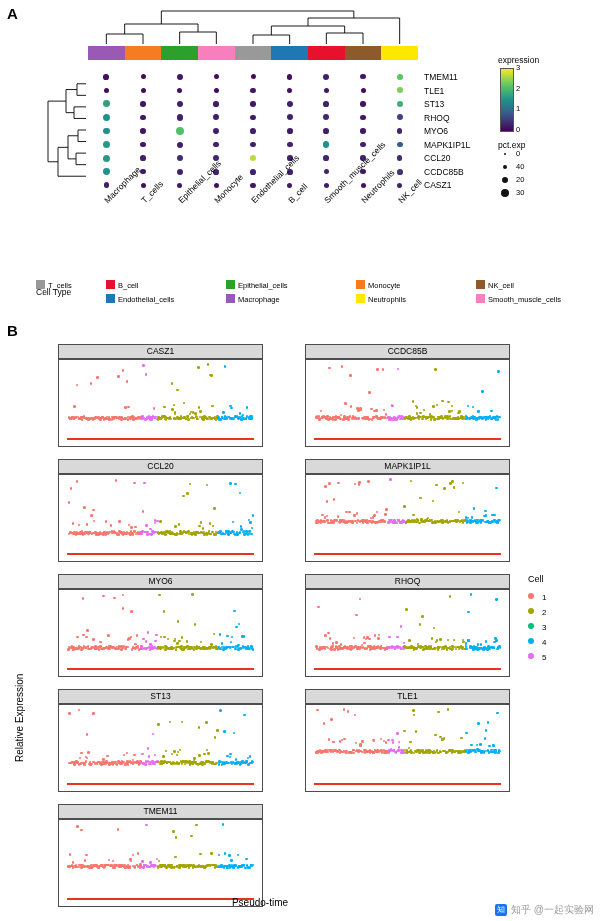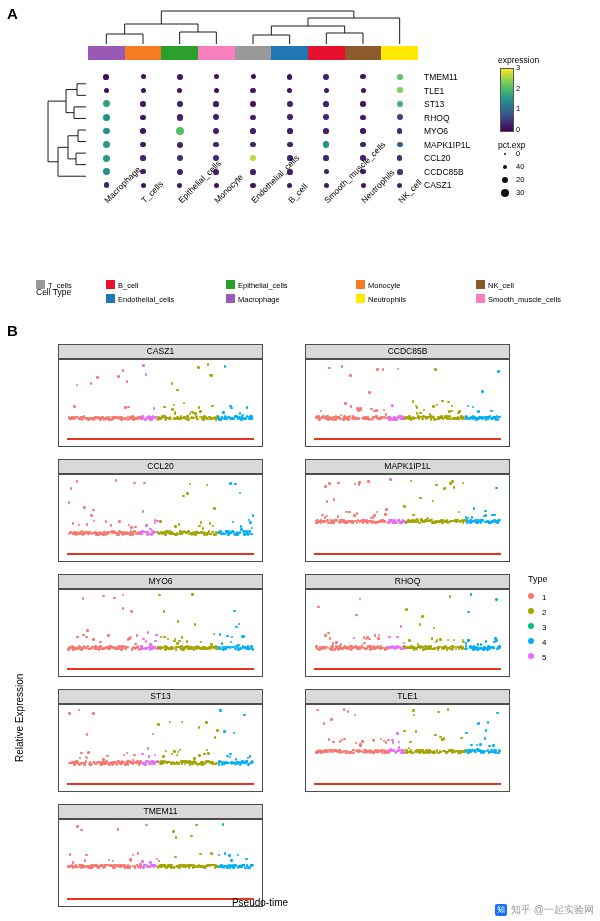--- a/index.html
+++ b/index.html
@@ -2612,21 +2612,21 @@
           <div class="pt" style="left: 191.2px; top: 43.7px; background: rgb(0, 176, 246);"></div>
           <div class="pt" style="left: 191.4px; top: 44.6px; background: rgb(0, 176, 246);"></div>
           <div class="pt" style="left: 192.8px; top: 43.9px; background: rgb(0, 176, 246);"></div>
           <div class="redline" style="left: 8px; width: 187px; top: 78px;"></div>
         </div>
       </div>
     </div>
   <div class="ylab" style="left:14px;top:440px;">Relative Expression</div>
   <div class="xlab" style="left:160px;top:575px;width:200px;">Pseudo-time</div>
   <div id="statelegend" style="left:528px;top:252px;">
-    <div style="font-size:9px;margin-bottom:6px;">Type</div>
+    <div style="font-size:9px;margin-bottom:6px;">Cell</div>
     <div id="stateitems">
         <div class="st-item"><span class="st-dot" style="background: rgb(248, 118, 109);"></span><span>1</span></div>
         <div class="st-item"><span class="st-dot" style="background: rgb(163, 165, 0);"></span><span>2</span></div>
         <div class="st-item"><span class="st-dot" style="background: rgb(0, 191, 125);"></span><span>3</span></div>
         <div class="st-item"><span class="st-dot" style="background: rgb(0, 176, 246);"></span><span>4</span></div>
         <div class="st-item"><span class="st-dot" style="background: rgb(231, 107, 243);"></span><span>5</span></div>
       </div>
   </div>
 </div>
 

